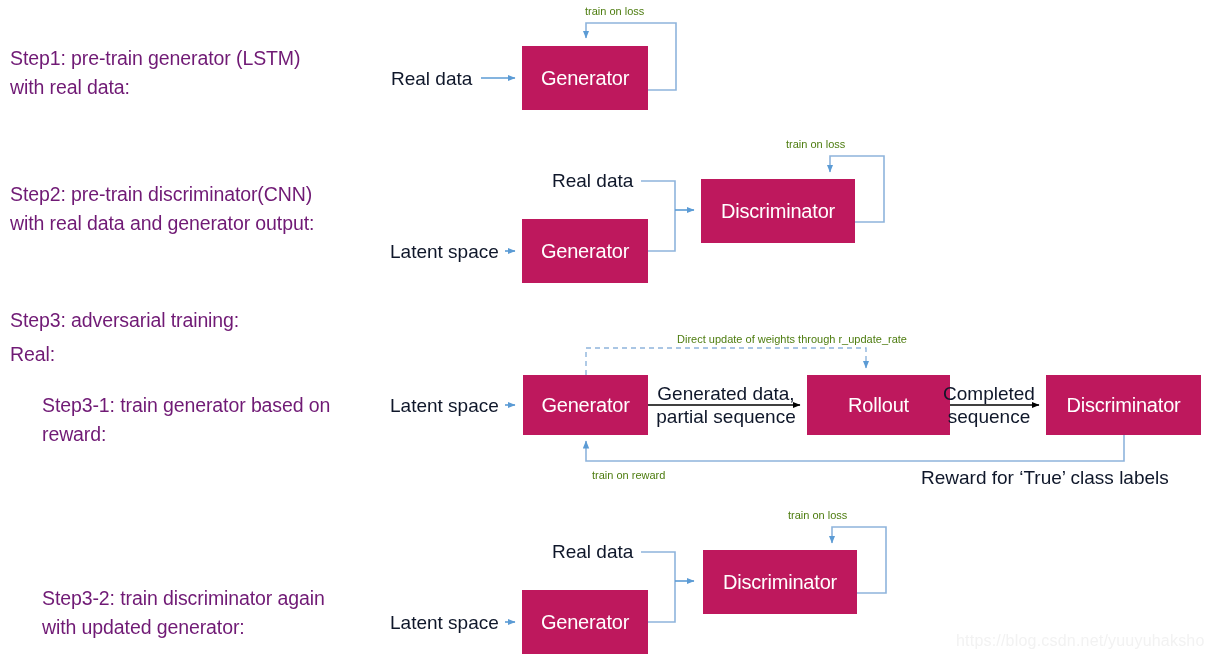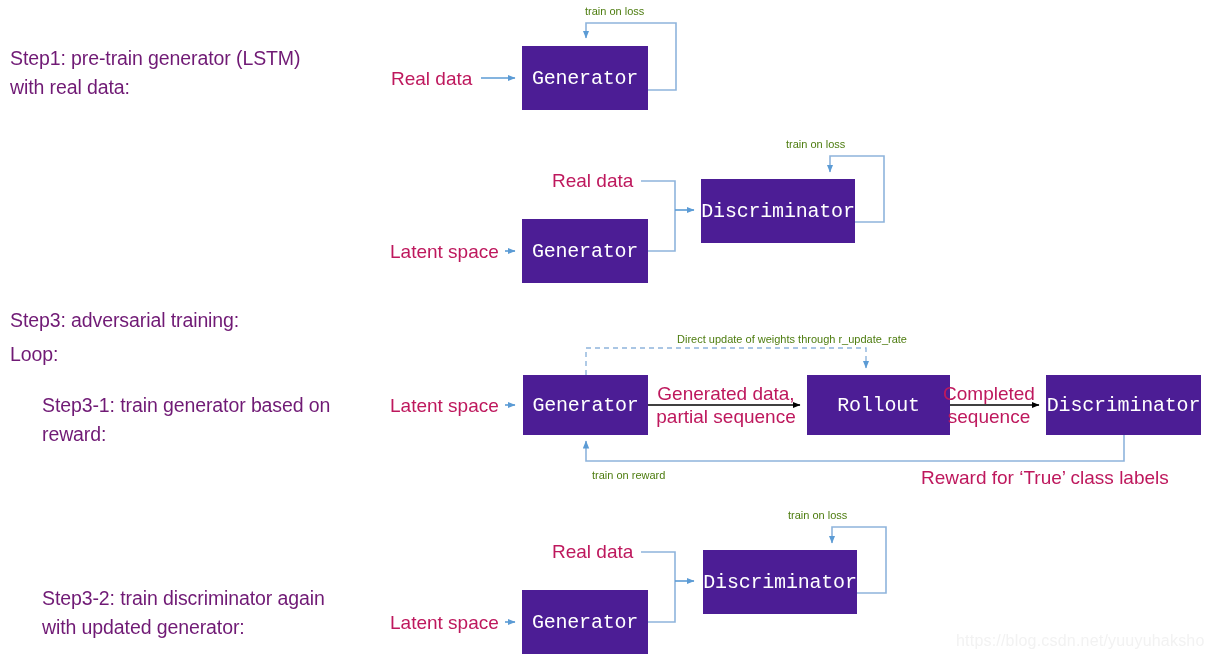--- a/index.html
+++ b/index.html
@@ -30,38 +30,38 @@
     color: #701a75;
     font-size: 19.5px;
     line-height: 29px;
     font-family: "Liberation Sans", sans-serif;
     white-space: pre-line;
     letter-spacing: -0.1px;
   }
   
   .node {
     position: absolute;
-    background: #4c1d95;
+    background: #be185d;
     color: #ffffff;
     font-size: 20px;
     display: flex;
     align-items: center;
     justify-content: center;
-    font-family: Liberation Mono, monospace;
+    font-family: Liberation Sans, sans-serif;
     letter-spacing: -0.2px;
     box-sizing: border-box;
   }
   
   .edge-label {
     position: absolute;
     font-family: "Liberation Sans", sans-serif;
     white-space: pre-line;
   }
   .lbl-black {
-    color: #be185d;
+    color: #0f172a;
     font-size: 19px;
     line-height: 23px;
   }
   .lbl-gray {
     color: #4d7c0f;
     font-size: 11px;
     line-height: 19px;
   }
   .lbl-center { text-align: center; }
   
@@ -159,24 +159,26 @@
     </g>
 
     <g>
       <path d="M857,593 L886,593 L886,527 L832,527 L832,543" stroke="#8EB4DC" stroke-width="1.6" fill="none" marker-end="url(#ah-blue)"></path>
     </g>
   </svg>
 
   <div class="step-text" style="left:10px; top:44px; width:330px;">Step1: pre-train generator (LSTM)
 with real data:</div>
 
+  <div class="step-text" style="left:10px; top:180px; width:340px;">Step2: pre-train discriminator(CNN)
+with real data and generator output:</div>
 
   <div class="step-text" style="left:10px; top:306px; width:340px;">Step3: adversarial training:</div>
 
-  <div class="step-text" style="left:10px; top:340px; width:340px;">Loop:</div>
+  <div class="step-text" style="left:10px; top:340px; width:340px;">Real:</div>
 
   <div class="step-text" style="left:42px; top:391px; width:320px;">Step3-1: train generator based on
 reward:</div>
 
   <div class="step-text" style="left:42px; top:584px; width:320px;">Step3-2: train discriminator again
 with updated generator:</div>
 
   <div class="node" style="left:522px; top:46px; width:126px; height:64px;">Generator</div>
 
   <div class="edge-label lbl-black" style="left:391px; top:67px; width:90px;">Real data</div>

